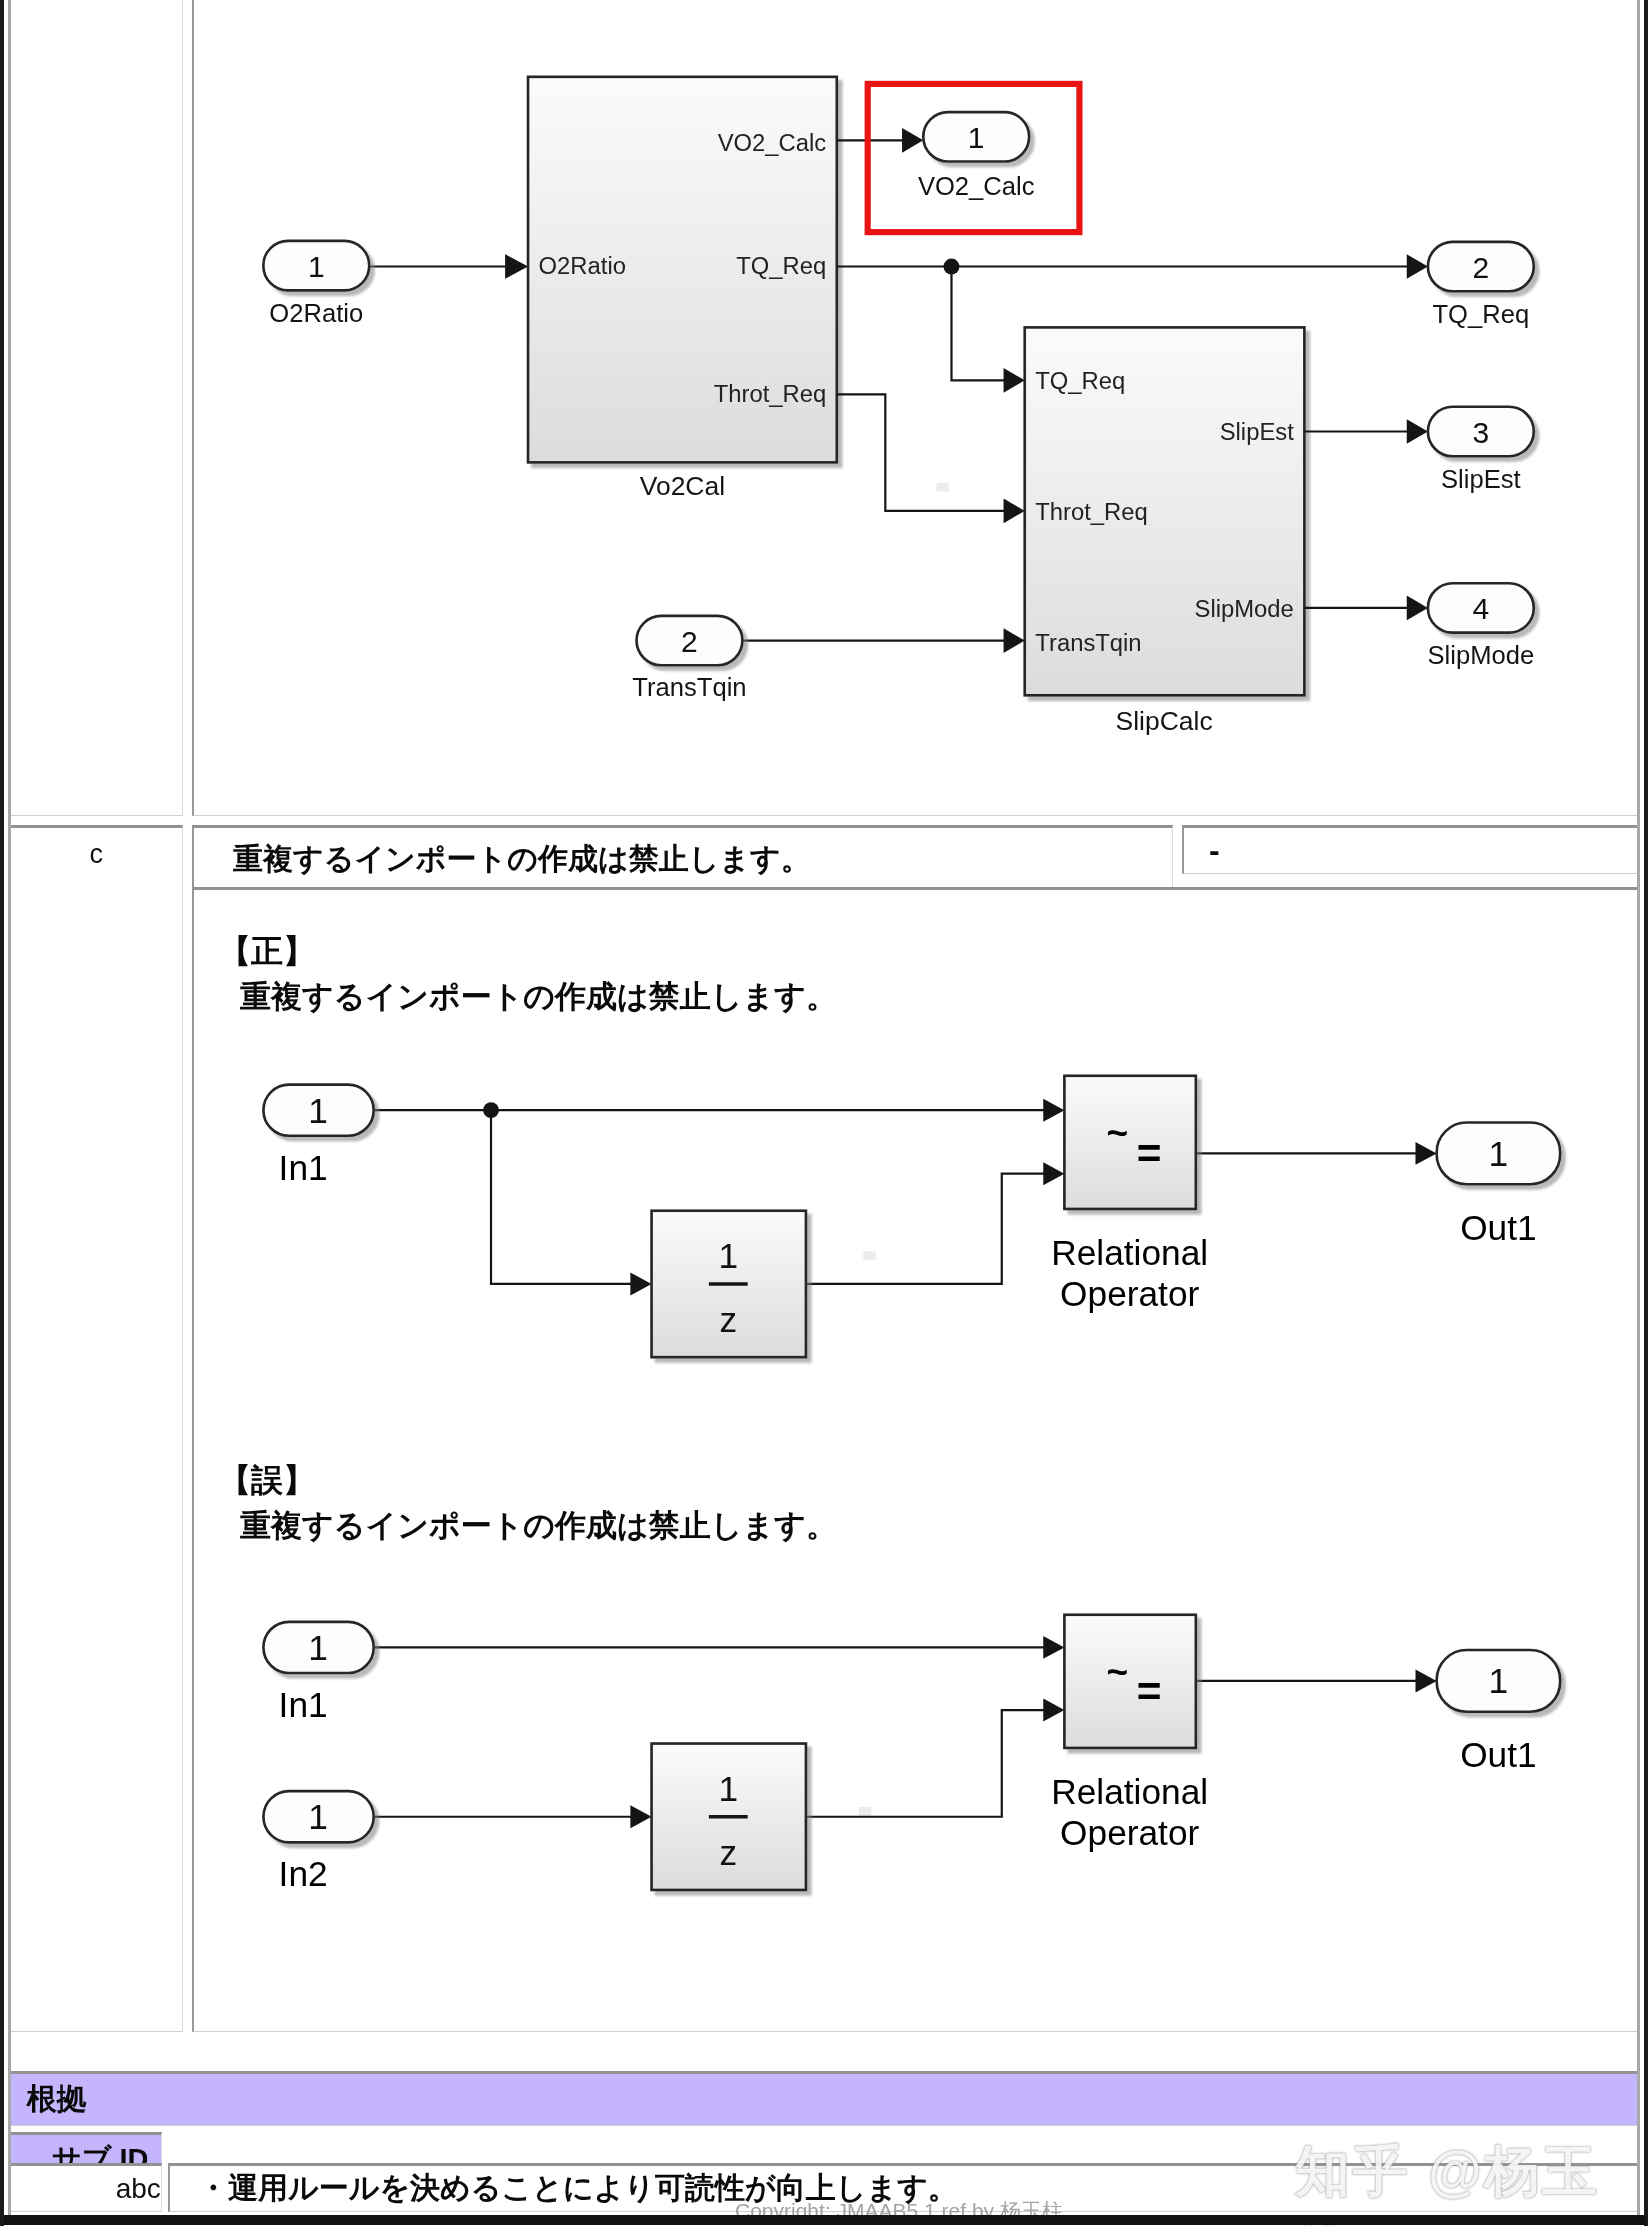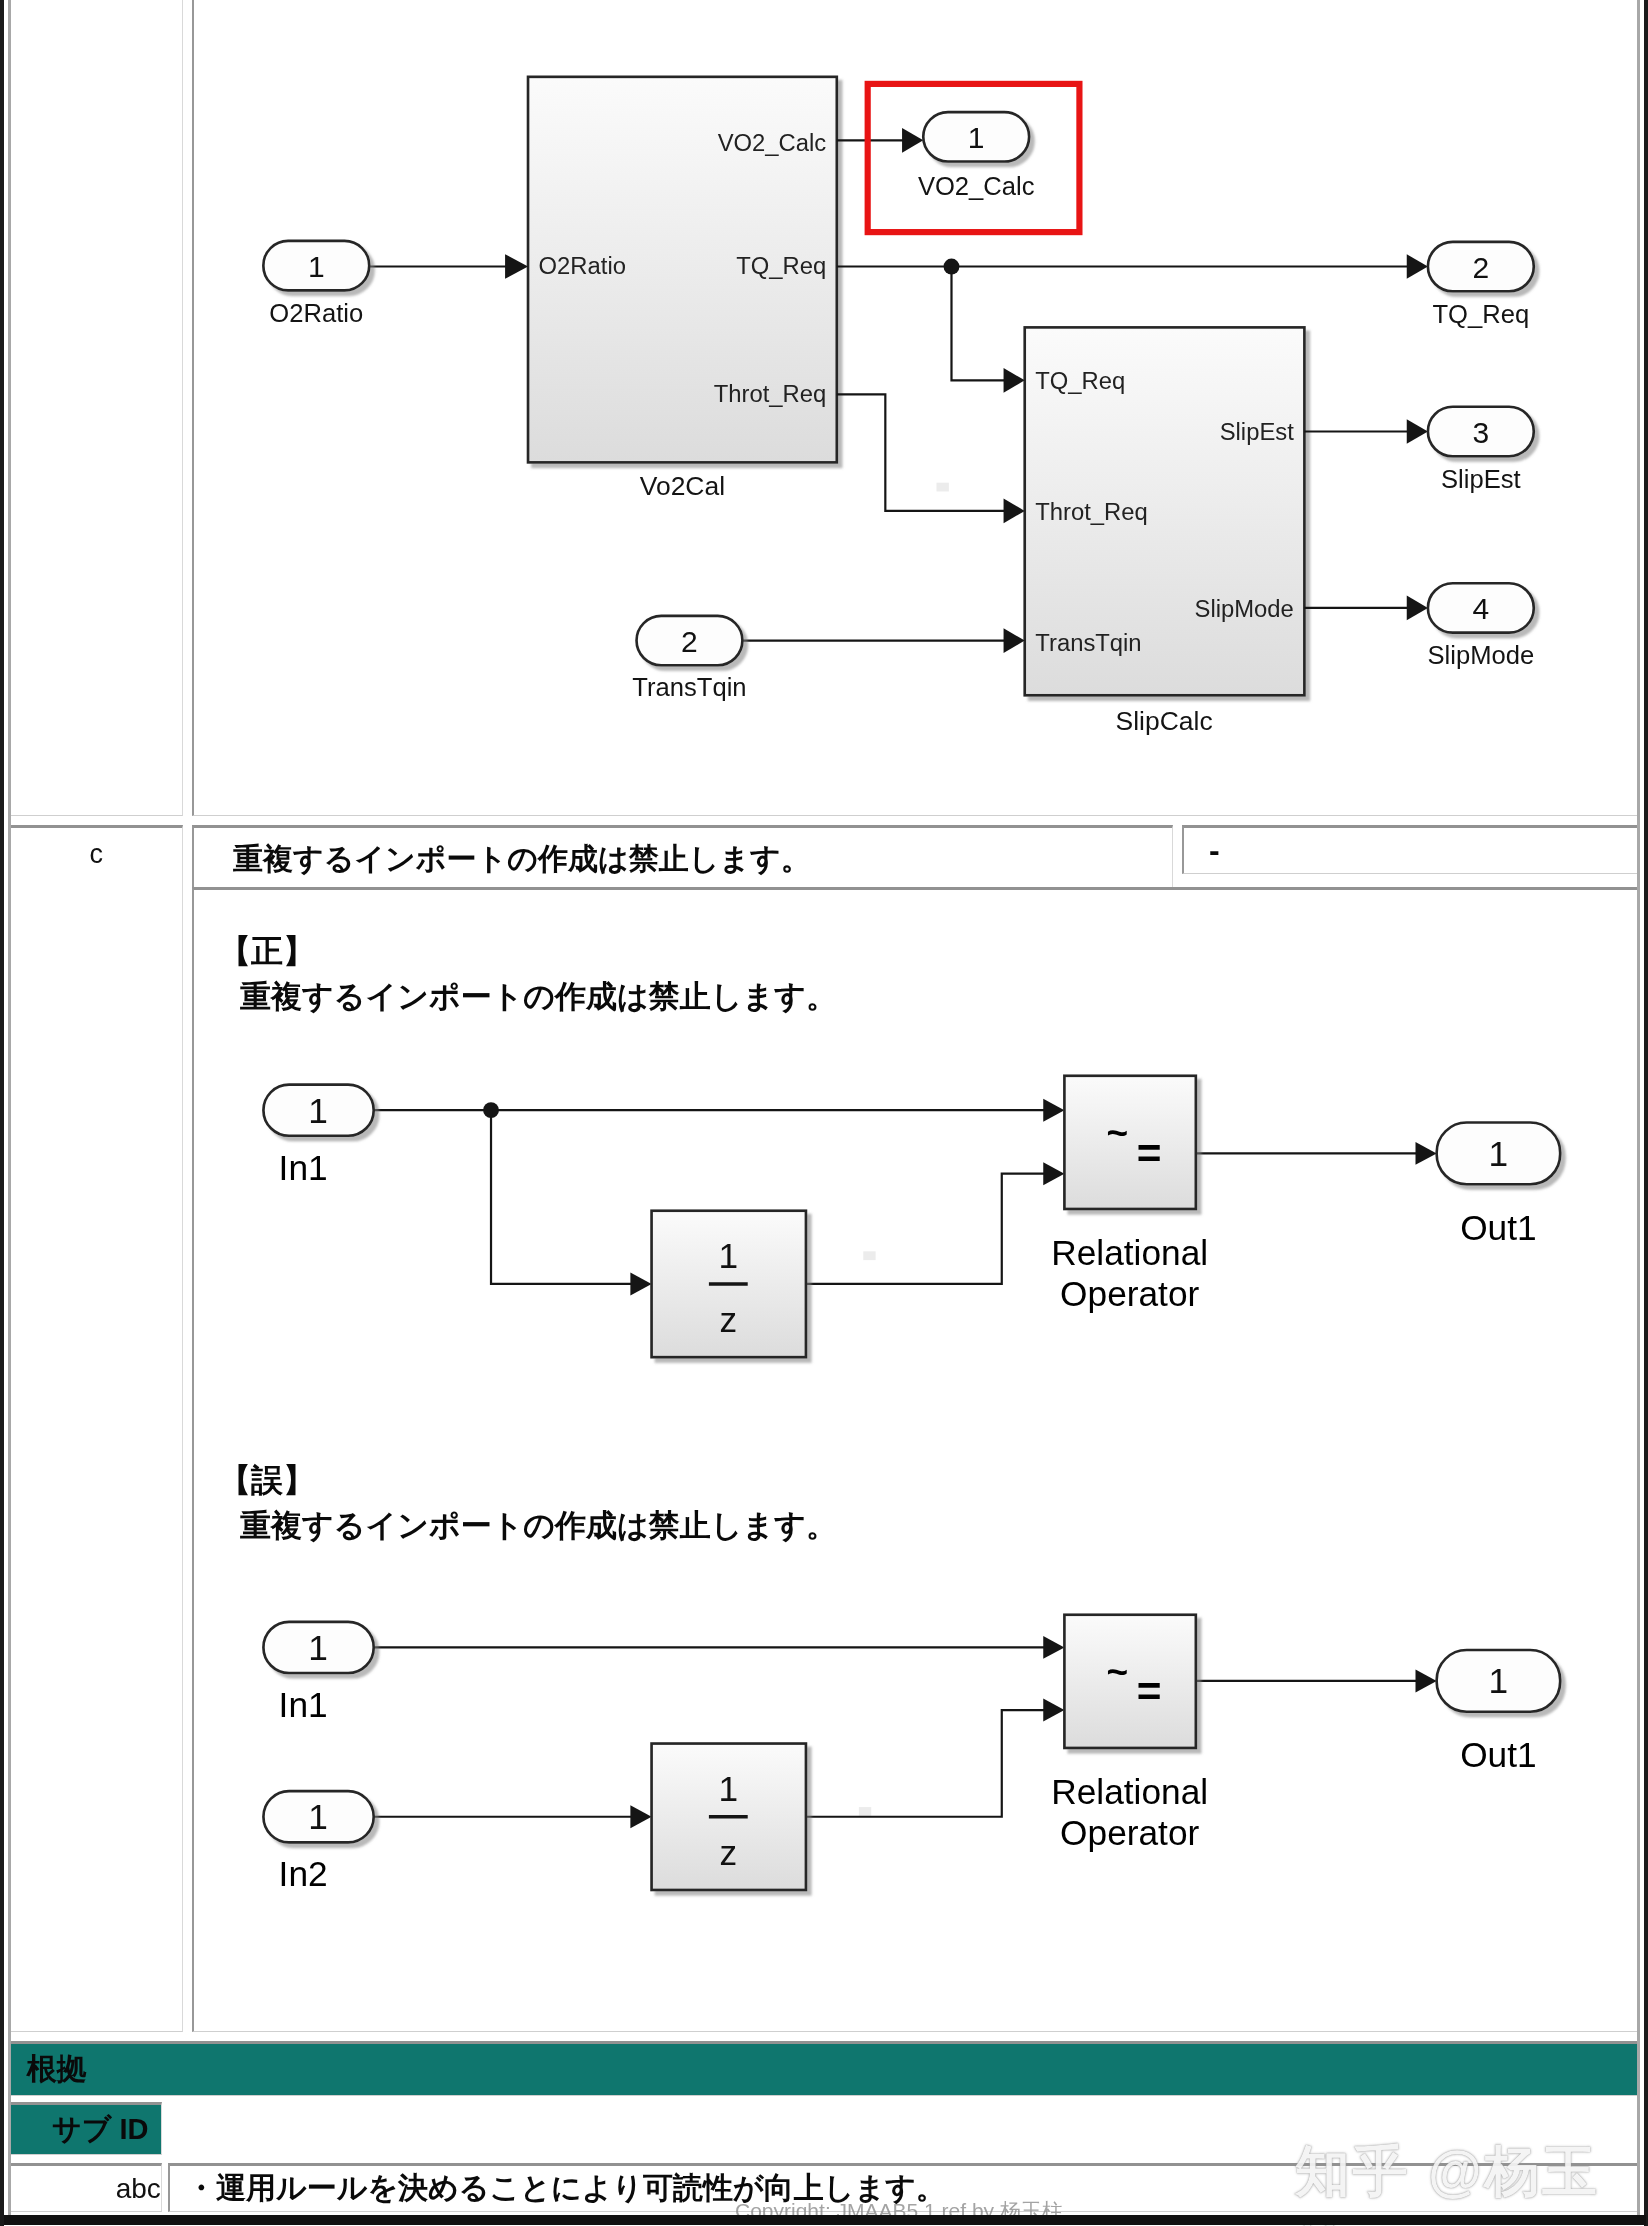--- a/index.html
+++ b/index.html
@@ -1,21 +1,21 @@
 <!DOCTYPE html>
 <html style="font-size:14px"><head>
 <meta charset="utf-8">
 <style>
   html,body{margin:0;padding:0;background:#ffffff;}
   #page{position:relative;width:1649px;height:2227px;background:#ffffff;overflow:hidden;
         font-family:"Liberation Sans","DejaVu Sans",sans-serif;color:#111;}
   .cell{position:absolute;box-sizing:border-box;background:#fff;
         border-top:3.5px solid #929292;border-left:2.6px solid #989898;
         border-right:1.8px solid #d9d9d9;border-bottom:1.8px solid #cfcfcf;}
-  .peach{background:#0f766e;}
+  .peach{background:#c4b5fd;margin-top:30px;}
   .jp{font-weight:700;color:#0a0a0a;}
   .vcenter{display:flex;align-items:center;}
   .edge{position:absolute;}
   svg{font-family:"Liberation Sans","DejaVu Sans",sans-serif;display:block;}
   .sim-wire{stroke:#151515;stroke-width:2.5;fill:none;}
   .sim-head{fill:#151515;stroke:none;}
   .sim-block{fill:url(#gblock);stroke:#272727;stroke-width:3;filter:url(#ds);}
   .sim-oval{fill:#fdfdfd;stroke:#272727;stroke-width:3;filter:url(#ds);}
   .hl-box{fill:none;stroke:#e81414;stroke-width:7;}
   .t-num{font-size:34px;fill:#111;}
@@ -215,21 +215,21 @@
     <span>根拠</span>
   </div>
 
   <div class="cell peach jp vcenter" style="left:8.8px;top:2102px;width:153px;height:53px;justify-content:center;font-size:29px;padding-left:29px;">
     <span>サブ ID</span>
   </div>
 
   <div class="cell vcenter" style="left:8.8px;top:2163px;width:153px;height:49px;justify-content:flex-end;font-size:28px;">
     <span>abc</span>
   </div>
-  <div class="cell jp vcenter" style="left:168px;top:2163px;width:1471px;height:49px;padding-left:16px;font-size:30px;">
+  <div class="cell jp vcenter" style="left:168px;top:2163px;width:1471px;height:49px;padding-left:28px;font-size:30px;">
     <span>・運用ルールを決めることにより可読性が向上します。</span>
   </div>
 
   <div id="watermark">知乎 @杨玉柱</div>
   <div id="copyright">Copyright: JMAAB5.1 ref by 杨玉柱</div>
 
   <div class="edge" style="left:8px;top:0;width:2.6px;height:2215px;background:#a8a8a8;"></div>
   <div class="edge" style="left:1637px;top:0;width:2.6px;height:2215px;background:#a8a8a8;"></div>
   <div class="edge" style="left:0;top:0;width:3.5px;height:2227px;background:#1a1a1a;"></div>
   <div class="edge" style="left:1644px;top:0;width:3.5px;height:2227px;background:#1a1a1a;"></div>

